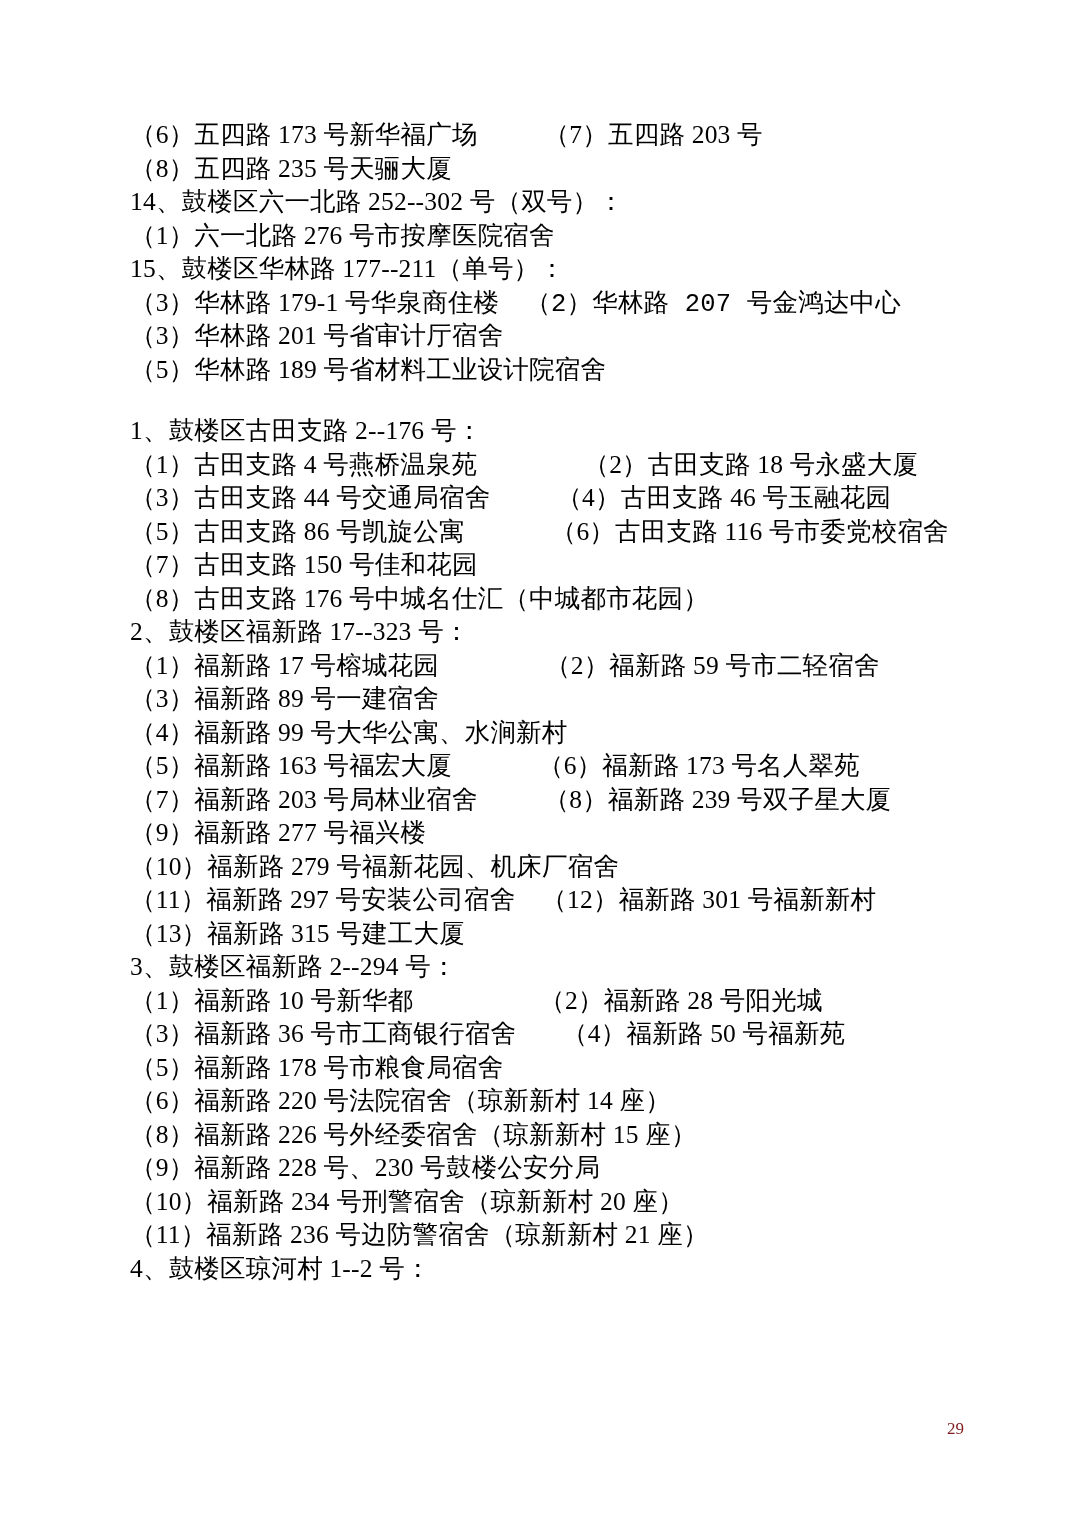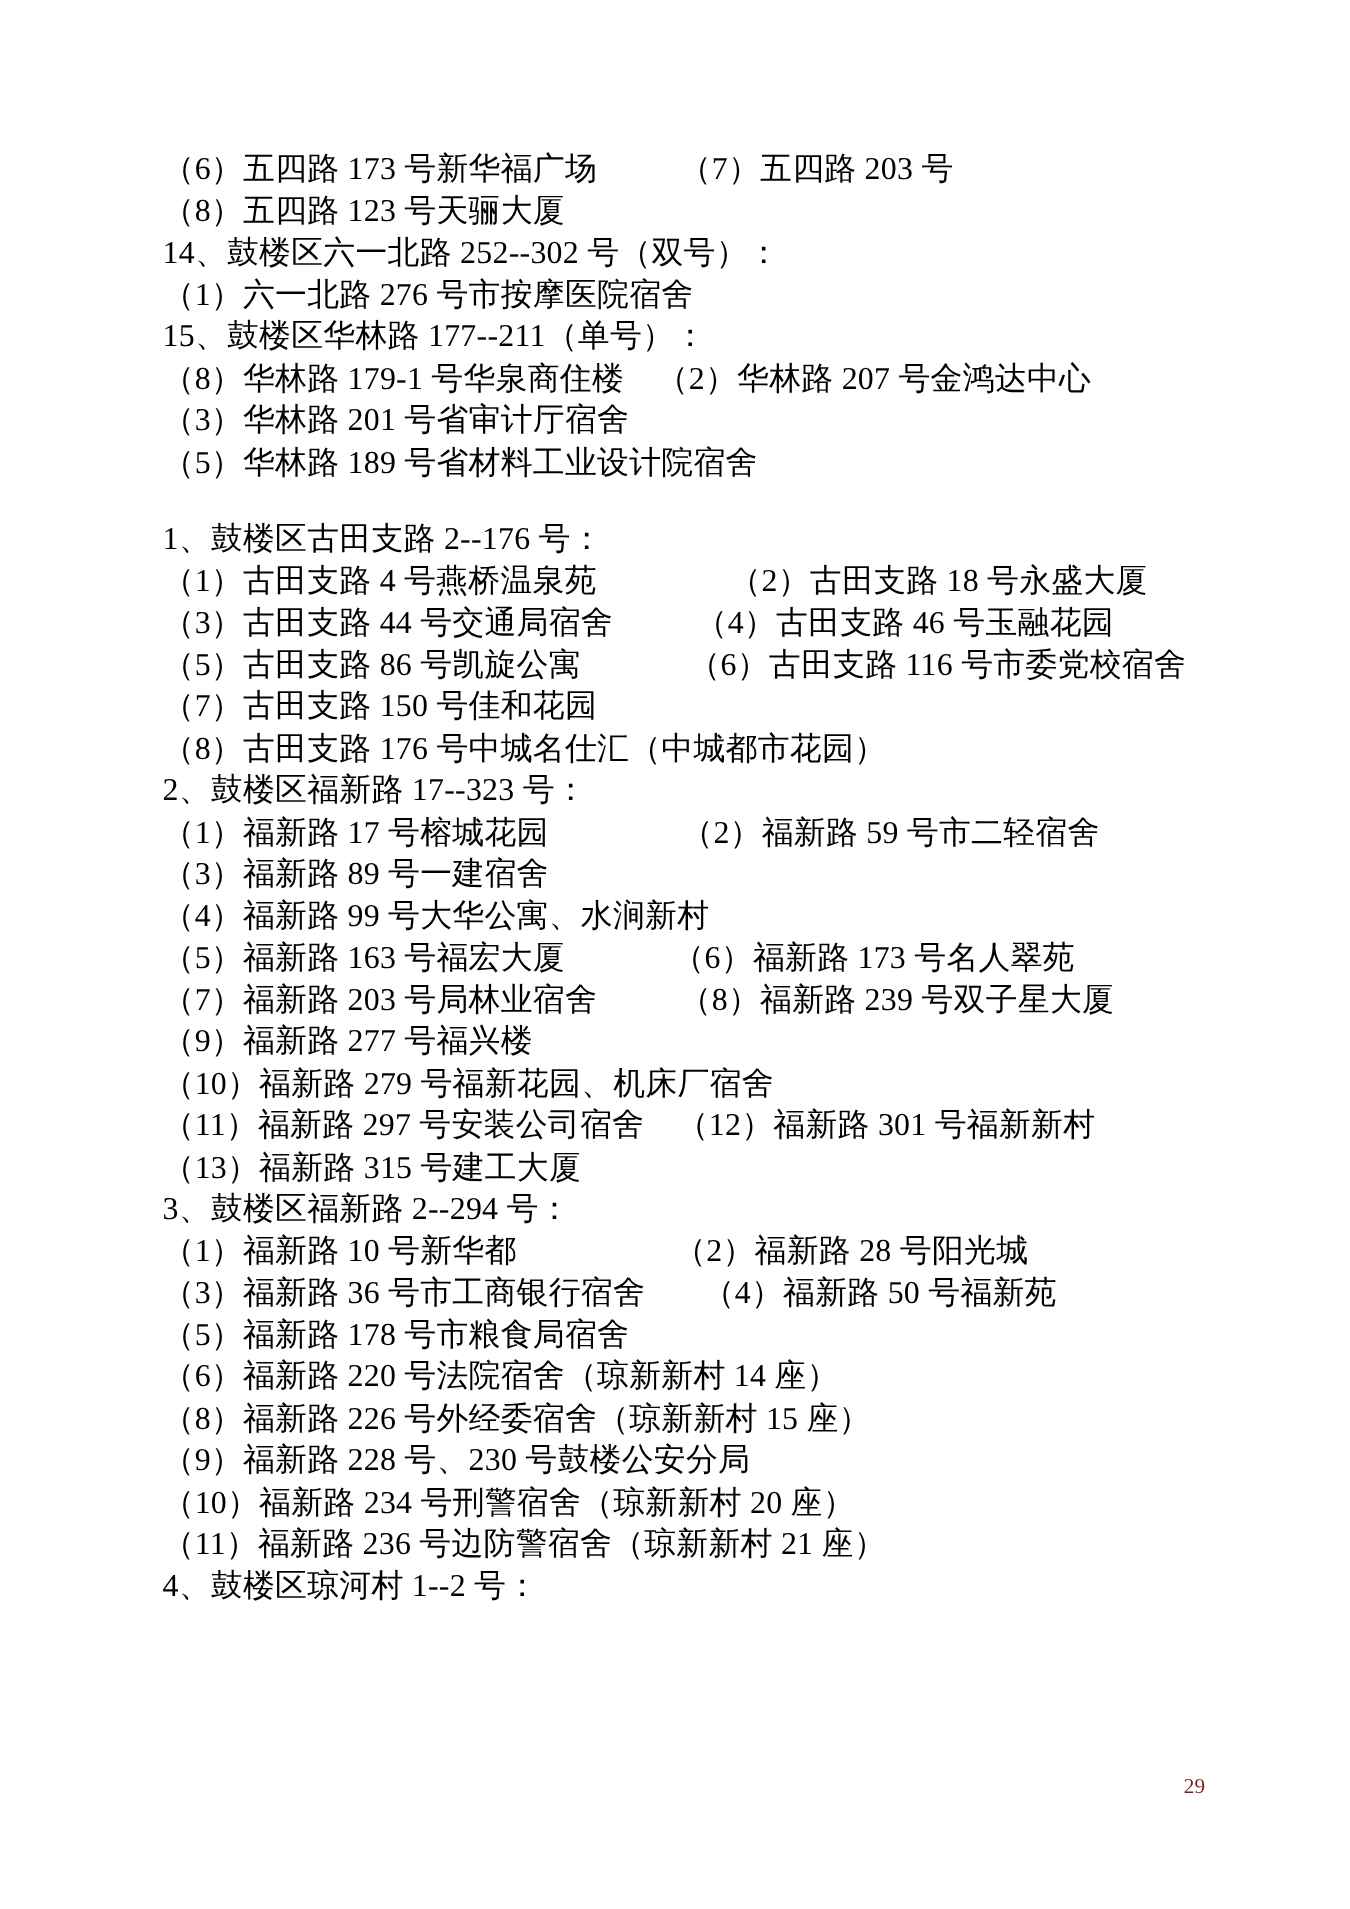--- a/index.html
+++ b/index.html
@@ -53,25 +53,25 @@
     font-family: "Liberation Serif", "DejaVu Serif", serif;
     color: #7f1d1d;
   }
 </style>
 </head>
 <body>
 
 <div class="page">
   <div class="doc-body" id="doc-body">
       <div class="line"><span>（6）五四路 173 号新华福广场</span><span class="col2" style="margin-left: 66px;">（7）五四路 203 号</span></div>
-      <div class="line"><span>（8）五四路 123 号天骊大厦</span></div>
+      <div class="line"><span>（8）五四路 235 号天骊大厦</span></div>
       <div class="line"><span>14、鼓楼区六一北路 252--302 号（双号）：</span></div>
       <div class="line"><span>（1）六一北路 276 号市按摩医院宿舍</span></div>
       <div class="line"><span>15、鼓楼区华林路 177--211（单号）：</span></div>
-      <div class="line"><span>（8）华林路 179-1 号华泉商住楼</span><span class="col2" style="margin-left: 26px;">（2）华林路 207 号金鸿达中心</span></div>
+      <div class="line"><span>（3）华林路 179-1 号华泉商住楼</span><span class="col2" style="margin-left: 26px; font-family: Liberation Mono, monospace;">（2）华林路 207 号金鸿达中心</span></div>
       <div class="line"><span>（3）华林路 201 号省审计厅宿舍</span></div>
       <div class="line"><span>（5）华林路 189 号省材料工业设计院宿舍</span></div>
       <div class="spacer"></div>
       <div class="line"><span>1、鼓楼区古田支路 2--176 号：</span></div>
       <div class="line"><span>（1）古田支路 4 号燕桥温泉苑</span><span class="col2" style="margin-left: 106px;">（2）古田支路 18 号永盛大厦</span></div>
       <div class="line"><span>（3）古田支路 44 号交通局宿舍</span><span class="col2" style="margin-left: 66px;">（4）古田支路 46 号玉融花园</span></div>
       <div class="line"><span>（5）古田支路 86 号凯旋公寓</span><span class="col2" style="margin-left: 86px;">（6）古田支路 116 号市委党校宿舍</span></div>
       <div class="line"><span>（7）古田支路 150 号佳和花园</span></div>
       <div class="line"><span>（8）古田支路 176 号中城名仕汇（中城都市花园）</span></div>
       <div class="line"><span>2、鼓楼区福新路 17--323 号：</span></div>

